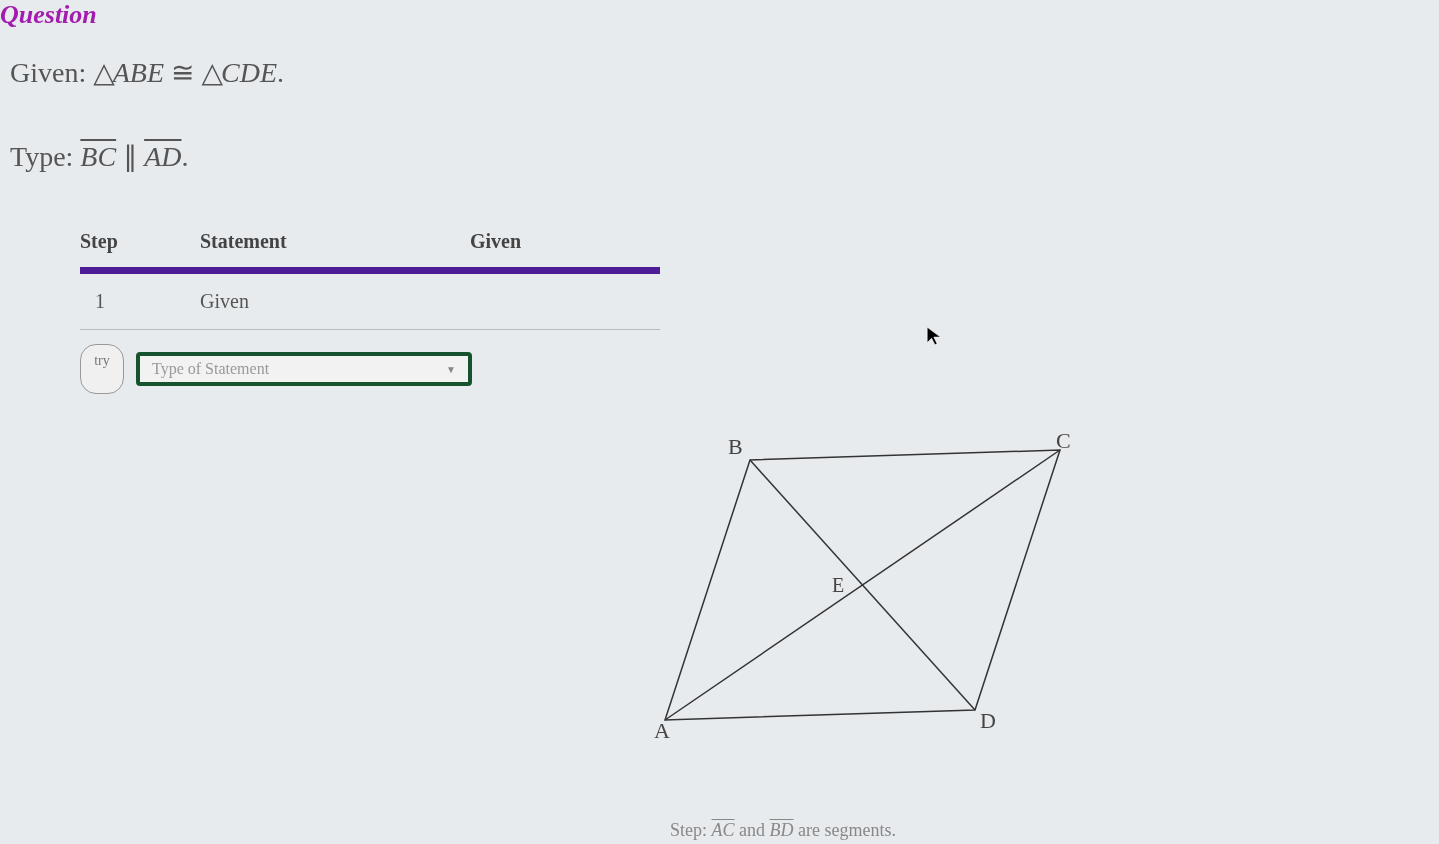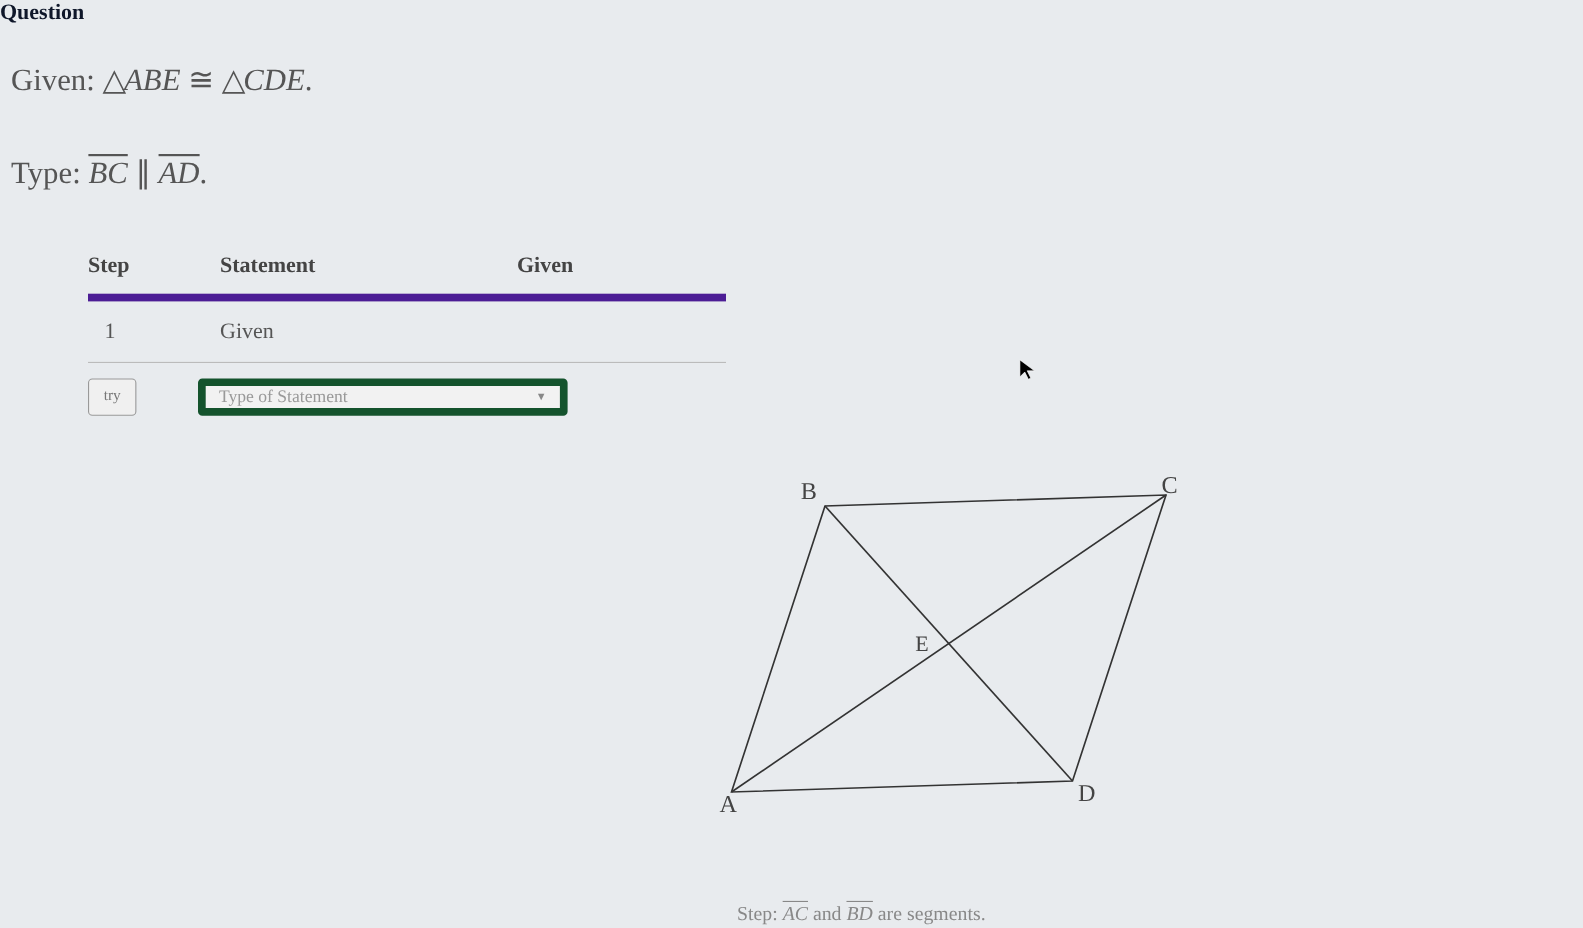--- a/index.html
+++ b/index.html
@@ -13,23 +13,24 @@
       width: 1439px;
       height: 844px;
       overflow: hidden;
       color: #4a4a4a;
       position: relative;
     }
     .question-header {
       position: absolute;
       top: 0;
       left: 0;
-      font-size: 20px;
+      font-size: 26px;
       font-weight: bold;
-      color: #0f172a;
+      color: #a21caf;
+      font-style: italic;
     }
     .given-line {
       position: absolute;
       top: 56px;
       left: 10px;
       font-size: 28px;
       color: #555;
     }
     .prove-line {
       position: absolute;
@@ -79,44 +80,43 @@
       padding-left: 15px;
     }
     .input-row {
       display: flex;
       padding-top: 14px;
       gap: 12px;
       align-items: center;
     }
     .try-button {
       width: 44px;
-      height: 34px;
+      height: 50px;
       border: 1px solid #999;
-      border-radius: 4px;
+      border-radius: 16px;
       background: #f0f0f0;
       font-size: 14px;
       color: #777;
       cursor: pointer;
       text-align: center;
       line-height: 32px;
     }
     .statement-dropdown {
       width: 336px;
       height: 34px;
-      border: 7px solid #14532d;
+      border: 4px solid #14532d;
       border-radius: 4px;
       background: #f2f2f2;
       font-size: 16px;
       color: #999;
       padding: 0 12px;
       display: flex;
       align-items: center;
       justify-content: space-between;
       cursor: pointer;
-      margin-left: 44px;
     }
     .dropdown-arrow {
       font-size: 10px;
       color: #888;
     }
     .figure-container {
       position: absolute;
       top: 430px;
       left: 640px;
       width: 440px;

